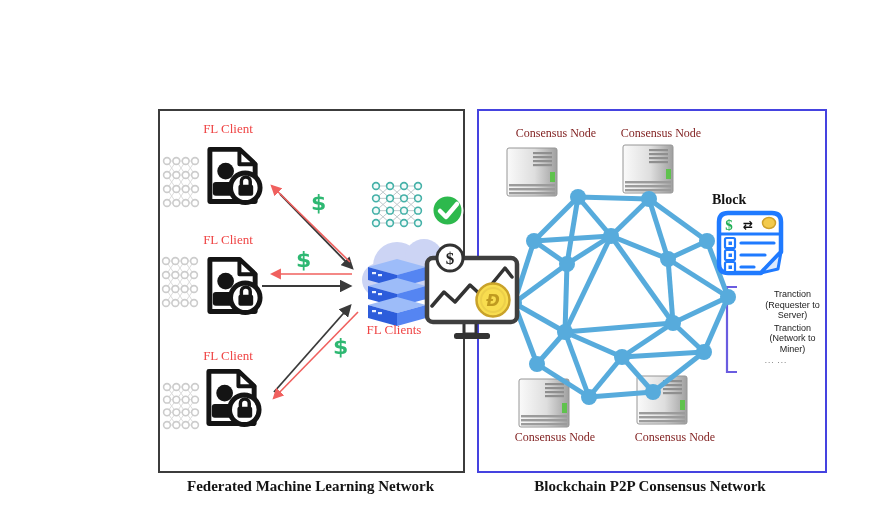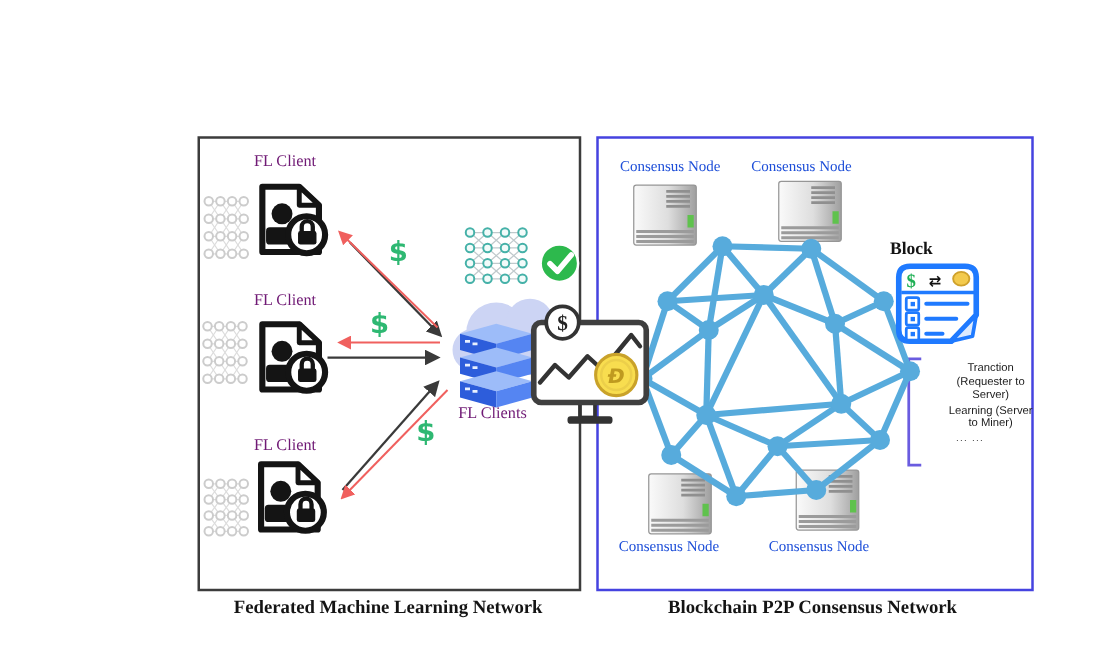--- a/index.html
+++ b/index.html
@@ -3,22 +3,22 @@
 <meta charset="utf-8">
 <style>
   html,body{margin:0;padding:0;background:#fff;}
   .stage{position:relative;width:877px;height:529px;background:#fff;overflow:hidden;
          font-family:"Liberation Serif",serif;}
   .abs{position:absolute;}
   .panel{position:absolute;background:transparent;}
   .panel-left{left:158px;top:109px;width:303px;height:360px;border:2px solid #3c3c3c;}
   .panel-right{left:477px;top:109px;width:346px;height:360px;border:2px solid #4543e0;}
   .panel-title{position:absolute;font-weight:bold;font-size:15px;color:#141414;text-align:center;margin-top:29px;}
-  .lbl{position:absolute;font-size:13px;color:#701a75;text-align:center;}
-  .lbl-sm{position:absolute;font-size:12px;color:#1d4ed8;}
+  .lbl{position:absolute;font-size:13px;color:#ef4444;text-align:center;}
+  .lbl-sm{position:absolute;font-size:12px;color:#7f1d1d;text-align:center;}
   .dollar{position:absolute;font-family:"DejaVu Sans",sans-serif;font-weight:bold;
           font-size:22px;color:#2eb872;}
   .block-title{position:absolute;font-weight:bold;font-size:14px;color:#141414;text-align:left;}
   .tx-list{position:absolute;left:723px;top:289px;width:106px;text-align:center;
            font-family:"Liberation Sans",sans-serif;font-size:9px;line-height:10.5px;color:#1b1b1b;}
   .tx-item{margin-bottom:2px;margin-left:33px;}
   .tx-more{color:#444;font-size:8px;letter-spacing:1px;margin-top:1px;}
   svg{display:block;}
 </style>
 </head>
@@ -430,21 +430,21 @@
       <rect x="12.5" y="43.5" width="3.5" height="3.5" fill="#1f7aff"></rect>
       <line x1="25" y1="45" x2="49" y2="45" stroke="#1f7aff" stroke-width="3.2" stroke-linecap="round"></line>
       <rect x="9" y="52" width="10" height="10" rx="1.5" fill="#fff" stroke="#1f7aff" stroke-width="2.2"></rect>
       <rect x="12.5" y="55.5" width="3.5" height="3.5" fill="#1f7aff"></rect>
       <line x1="25" y1="57" x2="38" y2="57" stroke="#1f7aff" stroke-width="3.2" stroke-linecap="round"></line>
     </g>
   </svg>
 
   <div class="tx-list">
     <div class="tx-item">Tranction (Requester to Server)</div>
-    <div class="tx-item">Learning (Server to Miner)</div>
+    <div class="tx-item">Tranction (Network to Miner)</div>
     <div class="tx-more">... ...</div>
   </div>
 
   <div class="panel-title" style="left:479px;top:449px;width:342px">Blockchain P2P Consensus Network</div>
 
   <svg class="abs" style="left:420px;top:240px" width="104" height="104" viewBox="0 0 104 104">
     <rect x="44" y="80" width="12" height="14" fill="#fff" stroke="#333" stroke-width="3"></rect>
     <rect x="34" y="93" width="36" height="6" rx="2.5" fill="#333"></rect>
     <rect x="7" y="18" width="90" height="64" rx="6" fill="#fff" stroke="#3f3f3f" stroke-width="4.5"></rect>
     <polyline points="12,66 24,52 35,62 50,45 62,56 85,28 92,37" fill="none" stroke="#333" stroke-width="3.5" stroke-linejoin="round" stroke-linecap="round"></polyline>

